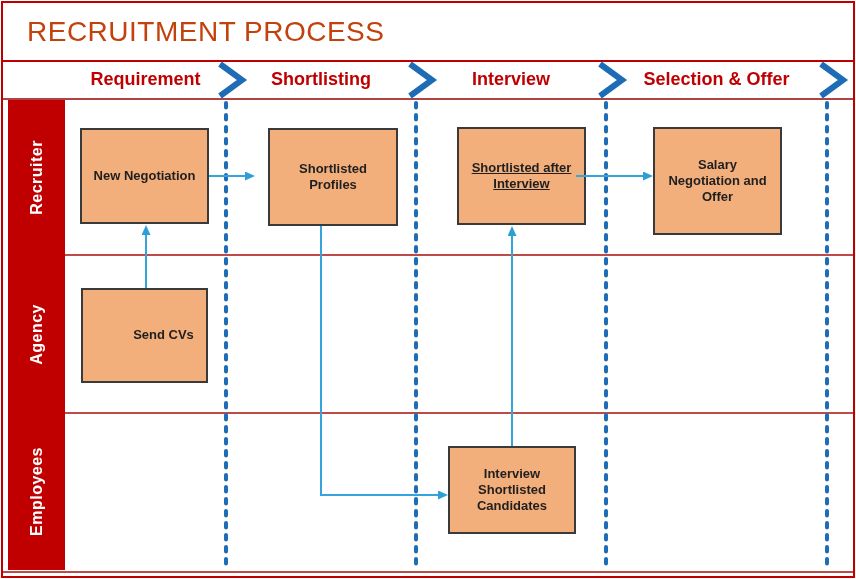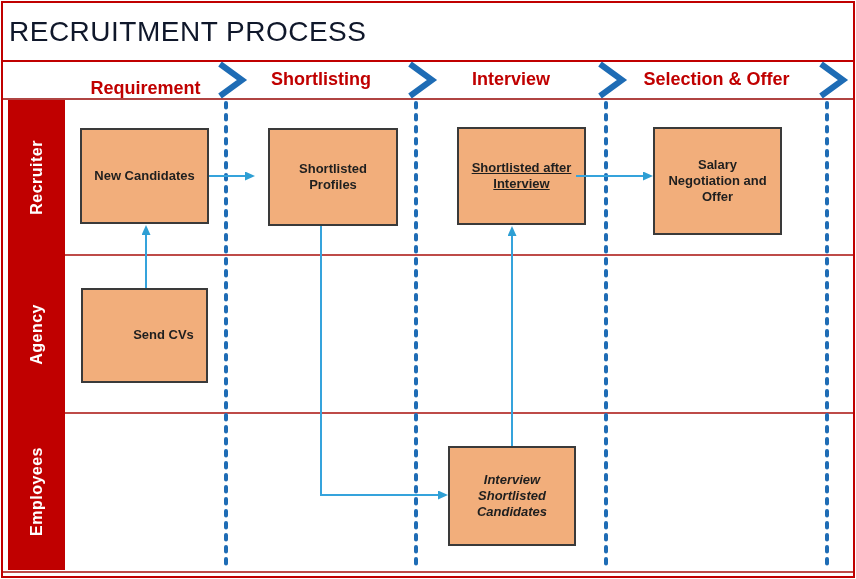--- a/index.html
+++ b/index.html
@@ -5,30 +5,30 @@
   html,body{margin:0;padding:0;background:#fff;}
   #canvas{
     position:relative;width:856px;height:579px;background:#ffffff;
     font-family:"Liberation Sans","DejaVu Sans",sans-serif;overflow:hidden;
   }
   .outer-border{position:absolute;left:1px;top:1px;width:850px;height:573px;border:2px solid #C00000;}
   .title-band{
     position:absolute;left:3px;top:3px;width:850px;height:57px;background:#fff;
     border-bottom:2px solid #C00000;display:flex;align-items:center;
   }
-  .title-band span{color:#0f172a;font-size:28px;letter-spacing:.5px;padding-left:6px;white-space:nowrap;}
+  .title-band span{color:#c2410c;font-size:28px;letter-spacing:.5px;padding-left:24px;white-space:nowrap;}
   .header-band{
     position:absolute;left:3px;top:62px;width:850px;height:36px;background:#fff;
     border-bottom:2px solid #B04442;
   }
   .phase-label{
     position:absolute;top:60px;height:38px;display:flex;align-items:center;justify-content:center;
     color:#C00000;font-weight:bold;font-size:18px;white-space:nowrap;
   }
-  .ph-0{left:65px;width:161px;margin-top:9px;} .ph-1{left:226px;width:190px;}
+  .ph-0{left:65px;width:161px;} .ph-1{left:226px;width:190px;}
   .ph-2{left:416px;width:190px;} .ph-3{left:606px;width:221px;}
   .sidebar{
     position:absolute;left:8px;top:100px;width:57px;height:470px;background:#C00000;
     display:flex;flex-direction:column;
   }
   .lane-tab{display:flex;align-items:center;justify-content:center;}
   .lane-tab span{
     writing-mode:vertical-rl;transform:rotate(180deg);
     color:#ffffff;font-weight:bold;font-size:16px;letter-spacing:.5px;white-space:nowrap;
   }
@@ -77,26 +77,26 @@
     </div>
     <div class="lane-tab lt-2">
       <span>Employees</span>
     </div>
   </div>
 
   <div class="lane-line l1"></div>
   <div class="lane-line l2"></div>
   <div class="bottom-line"></div>
 
-  <div class="node" style="left:80px;top:128px;width:129px;height:96px;">New Candidates</div>
+  <div class="node" style="left:80px;top:128px;width:129px;height:96px;">New Negotiation</div>
   <div class="node" style="left:255px;top:128px;width:130px;height:98px;margin-left:13px;">Shortlisted Profiles</div>
   <div class="node" style="left:457px;top:127px;width:129px;height:98px;text-decoration:underline;">Shortlisted after Interview</div>
   <div class="node" style="left:653px;top:127px;width:129px;height:108px;">Salary Negotiation and Offer</div>
   <div class="node" style="left:81px;top:288px;width:127px;height:95px;padding-left:46px;">Send CVs</div>
-  <div class="node" style="left:448px;top:446px;width:128px;height:100px;font-style:italic;">Interview Shortlisted Candidates</div>
+  <div class="node" style="left:448px;top:446px;width:128px;height:88px;">Interview Shortlisted Candidates</div>
 
   <svg id="overlay" viewBox="0 0 856 579" xmlns="http://www.w3.org/2000/svg">
     <defs>
       <marker id="arrowhead" markerWidth="10" markerHeight="9" refX="1" refY="4.5" orient="auto" markerUnits="userSpaceOnUse">
         <path d="M0,0 L10,4.5 L0,9 Z" fill="#2E9FD4"></path>
       </marker>
     </defs>
 
     <line x1="226" y1="103" x2="226" y2="570" stroke="#1E6CB5" stroke-width="4" stroke-dasharray="4.5 7.5" stroke-linecap="round"></line>
     <line x1="416" y1="103" x2="416" y2="570" stroke="#1E6CB5" stroke-width="4" stroke-dasharray="4.5 7.5" stroke-linecap="round"></line>

